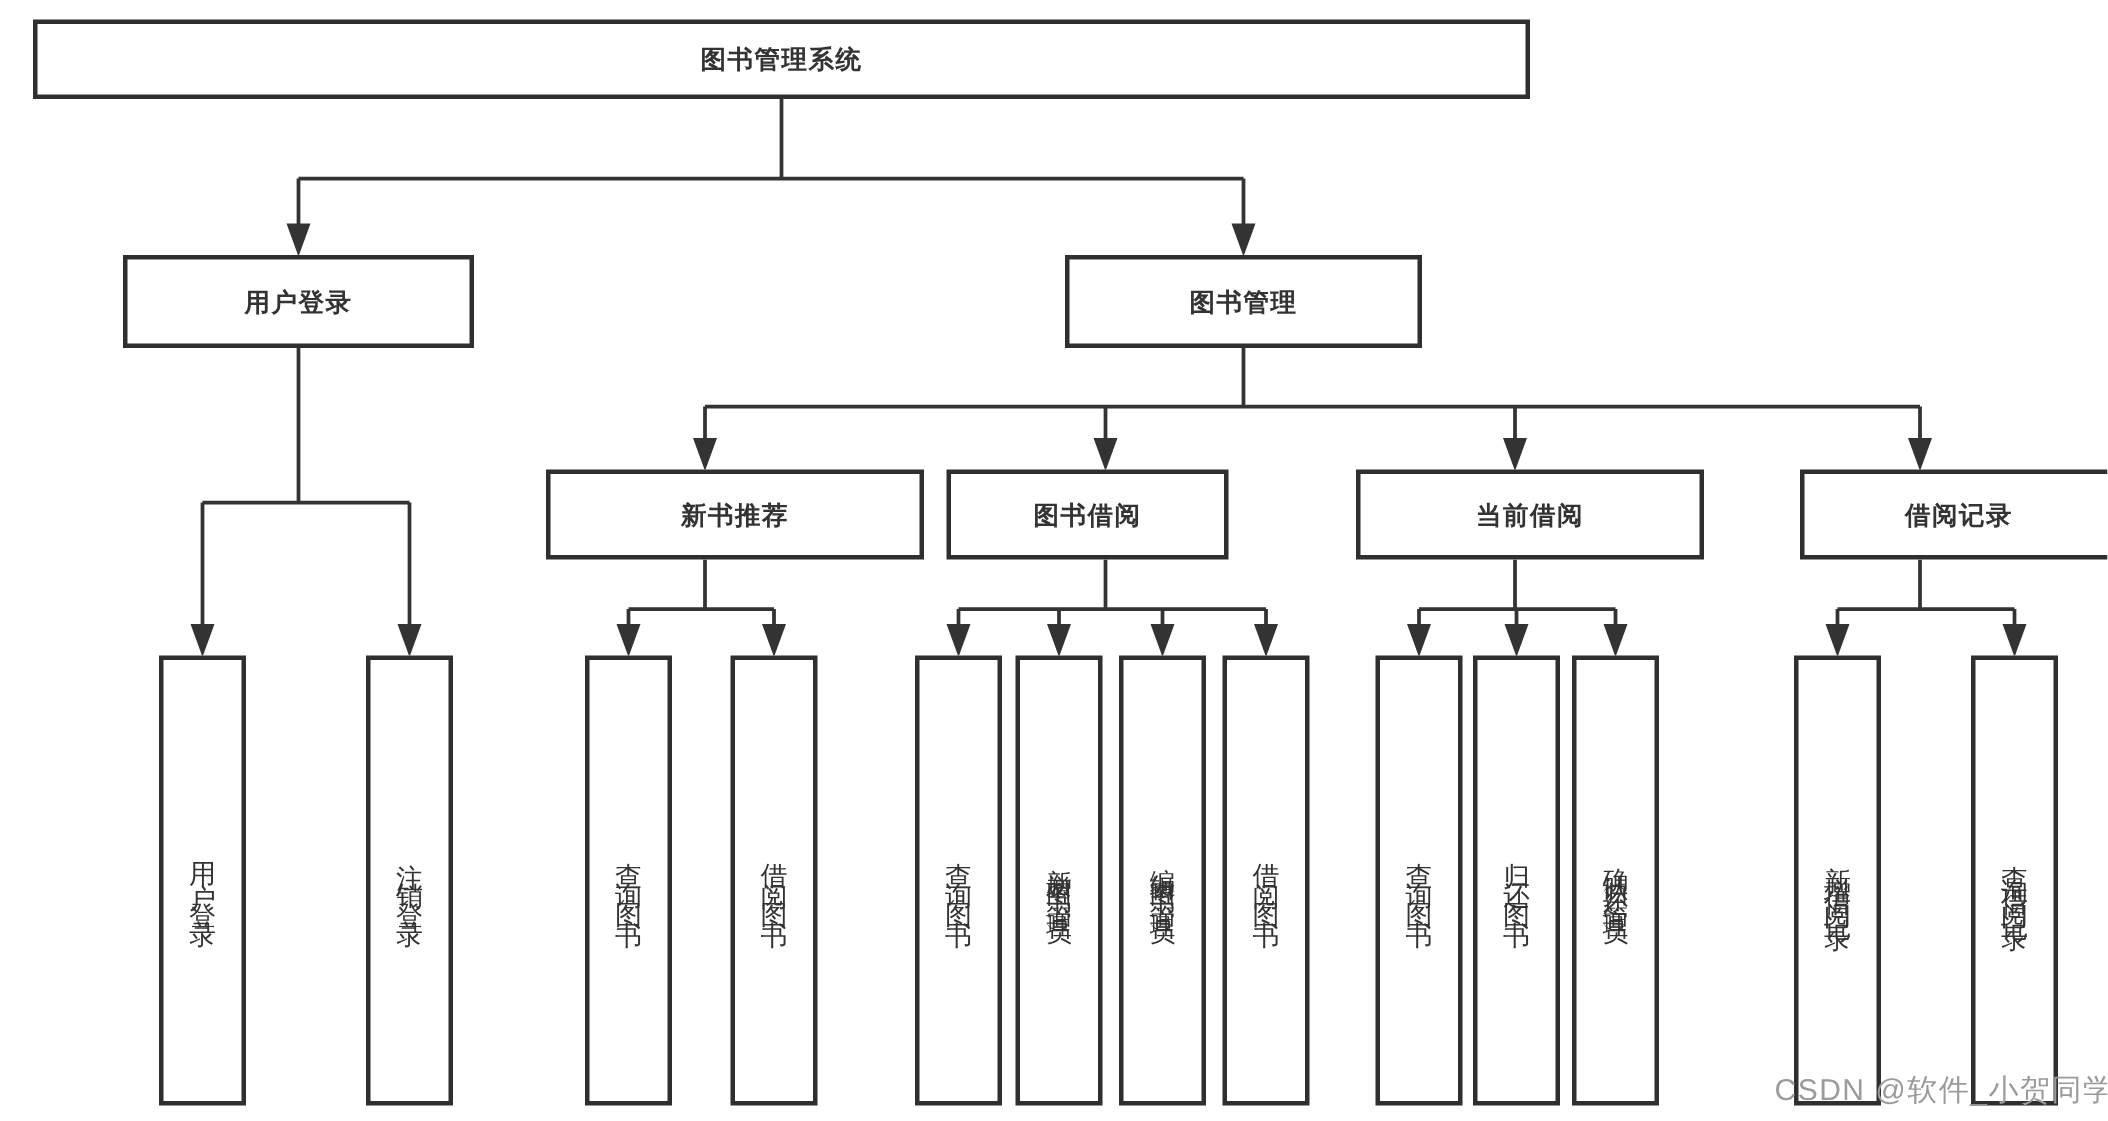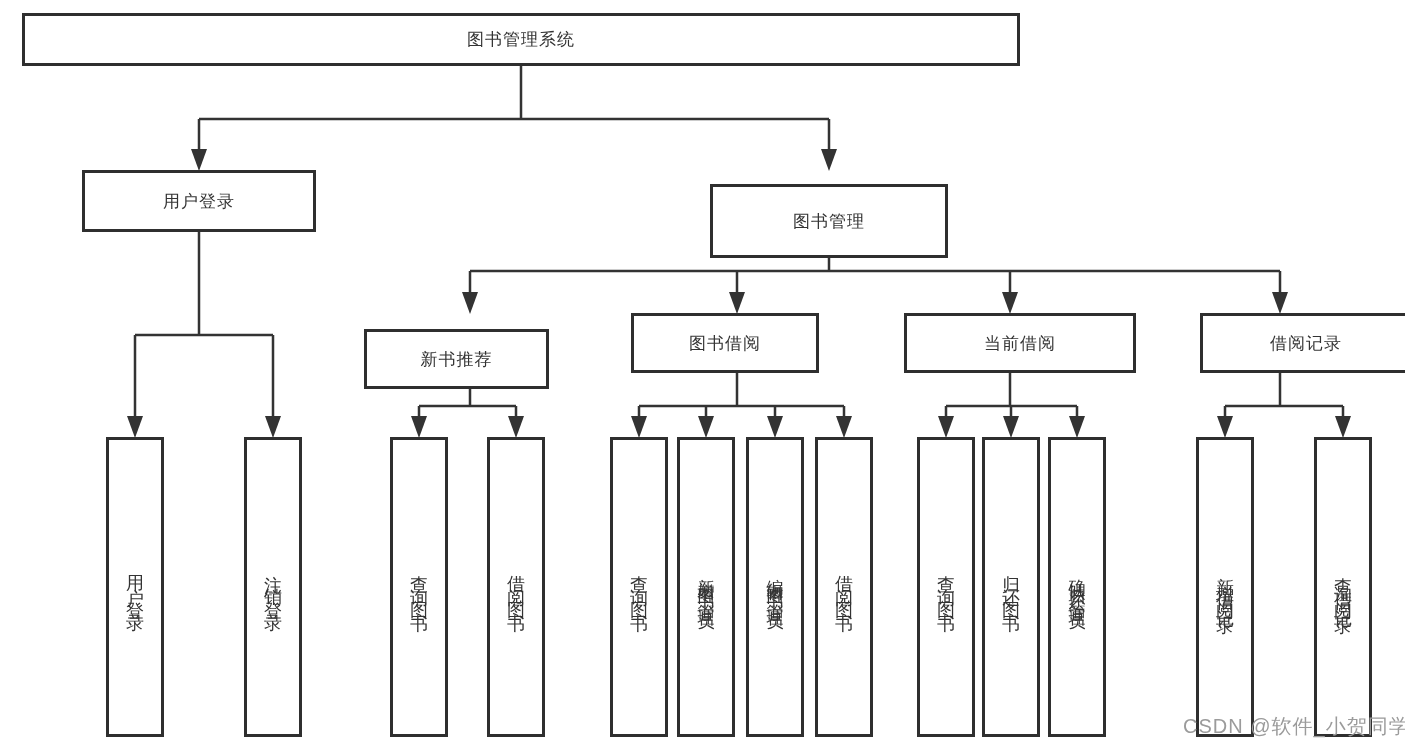--- a/index.html
+++ b/index.html
@@ -29,20 +29,21 @@
     display: flex;
     align-items: center;
     justify-content: center;
     color: #333333;
     z-index: 2;
   }
   .hlabel {
     font-size: 17px;
     letter-spacing: 1px;
     white-space: nowrap;
+    font-weight: bold;
   }
   .leaf .vtext {
     writing-mode: vertical-rl;
     text-orientation: mixed;
     font-size: 18px;
     letter-spacing: 13px;
     white-space: nowrap;
   }
   .leaf .vtext.tight {
     font-size: 17px;
@@ -104,25 +105,25 @@
     </g>
   </svg>
 
   <div class="box" style="left:22px;top:13px;width:998px;height:53px">
     <span class="hlabel">图书管理系统</span>
   </div>
 
   <div class="box" style="left:82px;top:170px;width:234px;height:62px">
     <span class="hlabel">用户登录</span>
   </div>
-  <div class="box" style="left:710px;top:184px;width:238px;height:74px">
+  <div class="box" style="left:710px;top:170px;width:238px;height:62px">
     <span class="hlabel">图书管理</span>
   </div>
 
-  <div class="box" style="left:364px;top:329px;width:185px;height:60px">
+  <div class="box" style="left:364px;top:313px;width:252px;height:60px">
     <span class="hlabel">新书推荐</span>
   </div>
   <div class="box" style="left:631px;top:313px;width:188px;height:60px">
     <span class="hlabel">图书借阅</span>
   </div>
   <div class="box" style="left:904px;top:313px;width:232px;height:60px">
     <span class="hlabel">当前借阅</span>
   </div>
   <div class="box" style="left:1200px;top:313px;width:212px;height:60px">
     <span class="hlabel">借阅记录</span>

